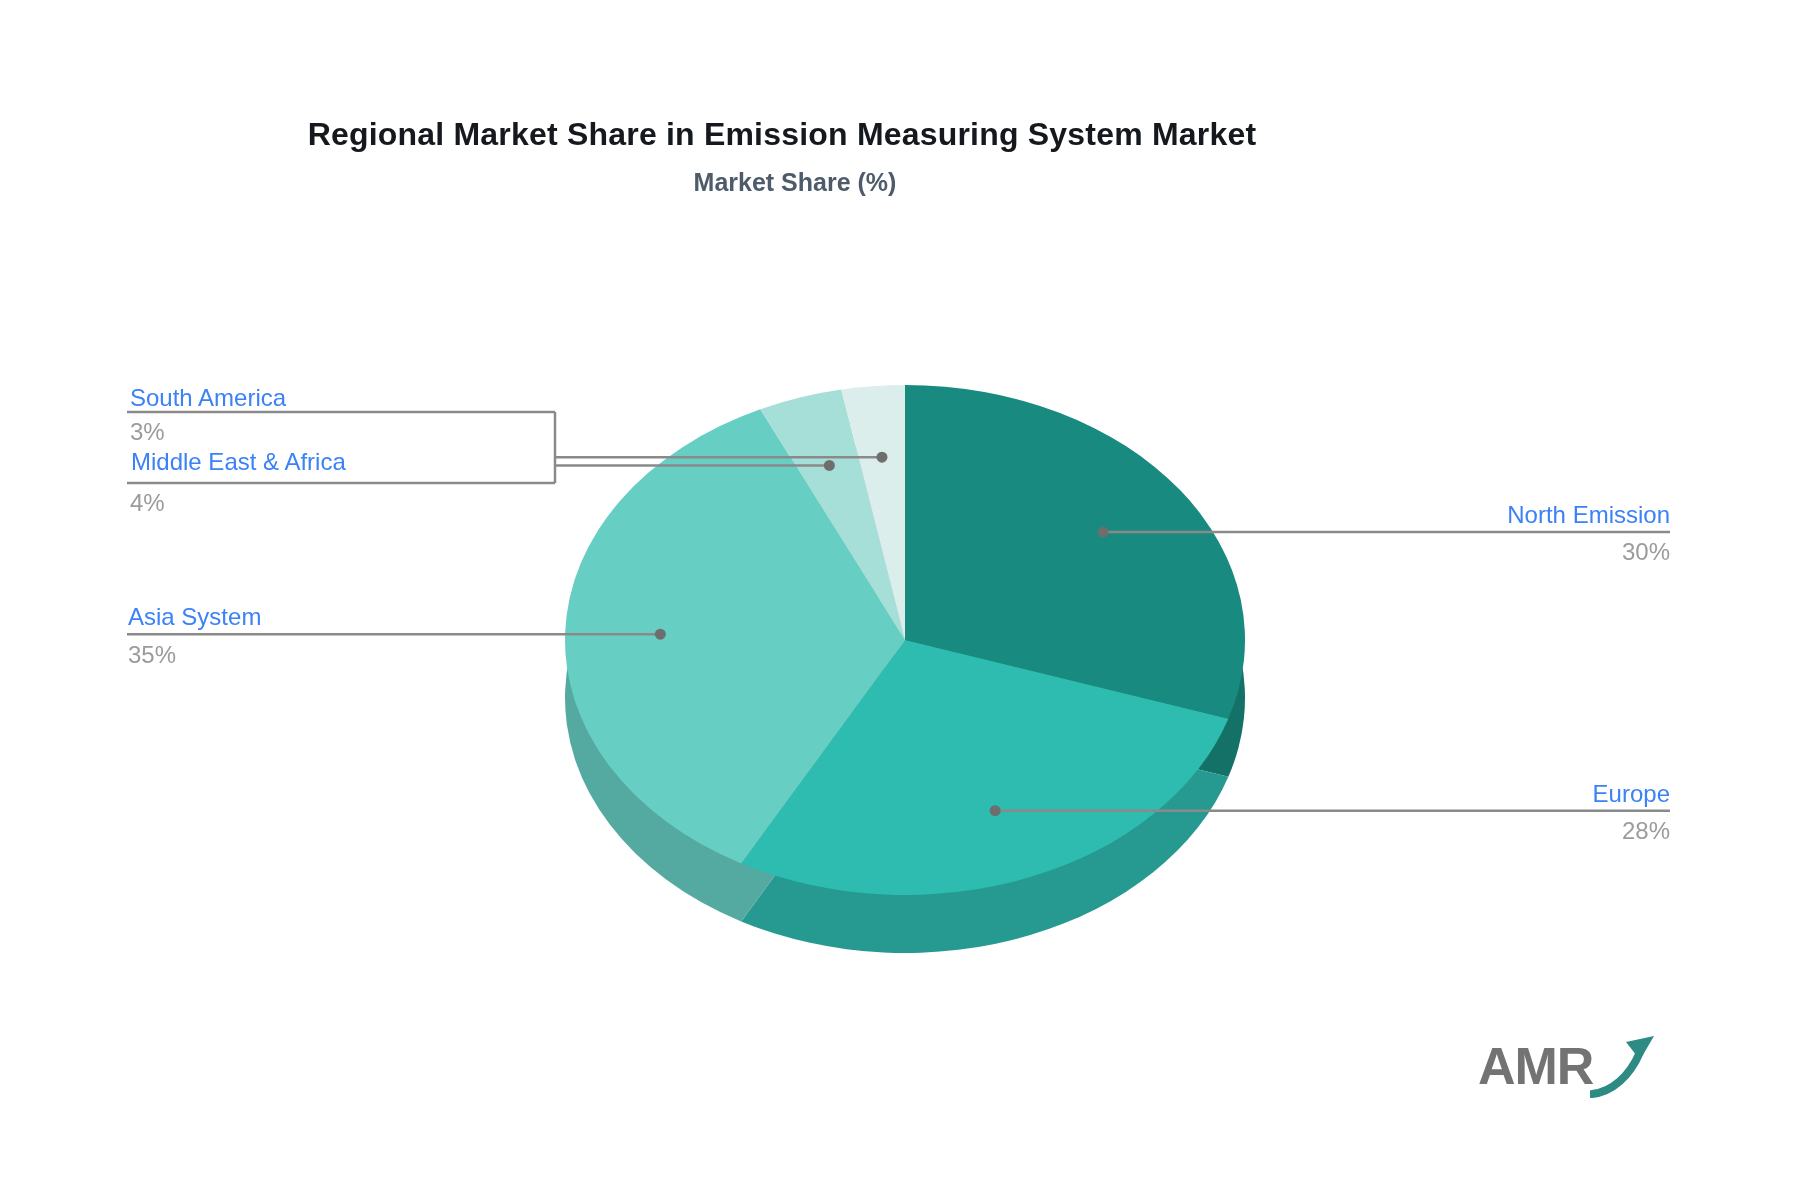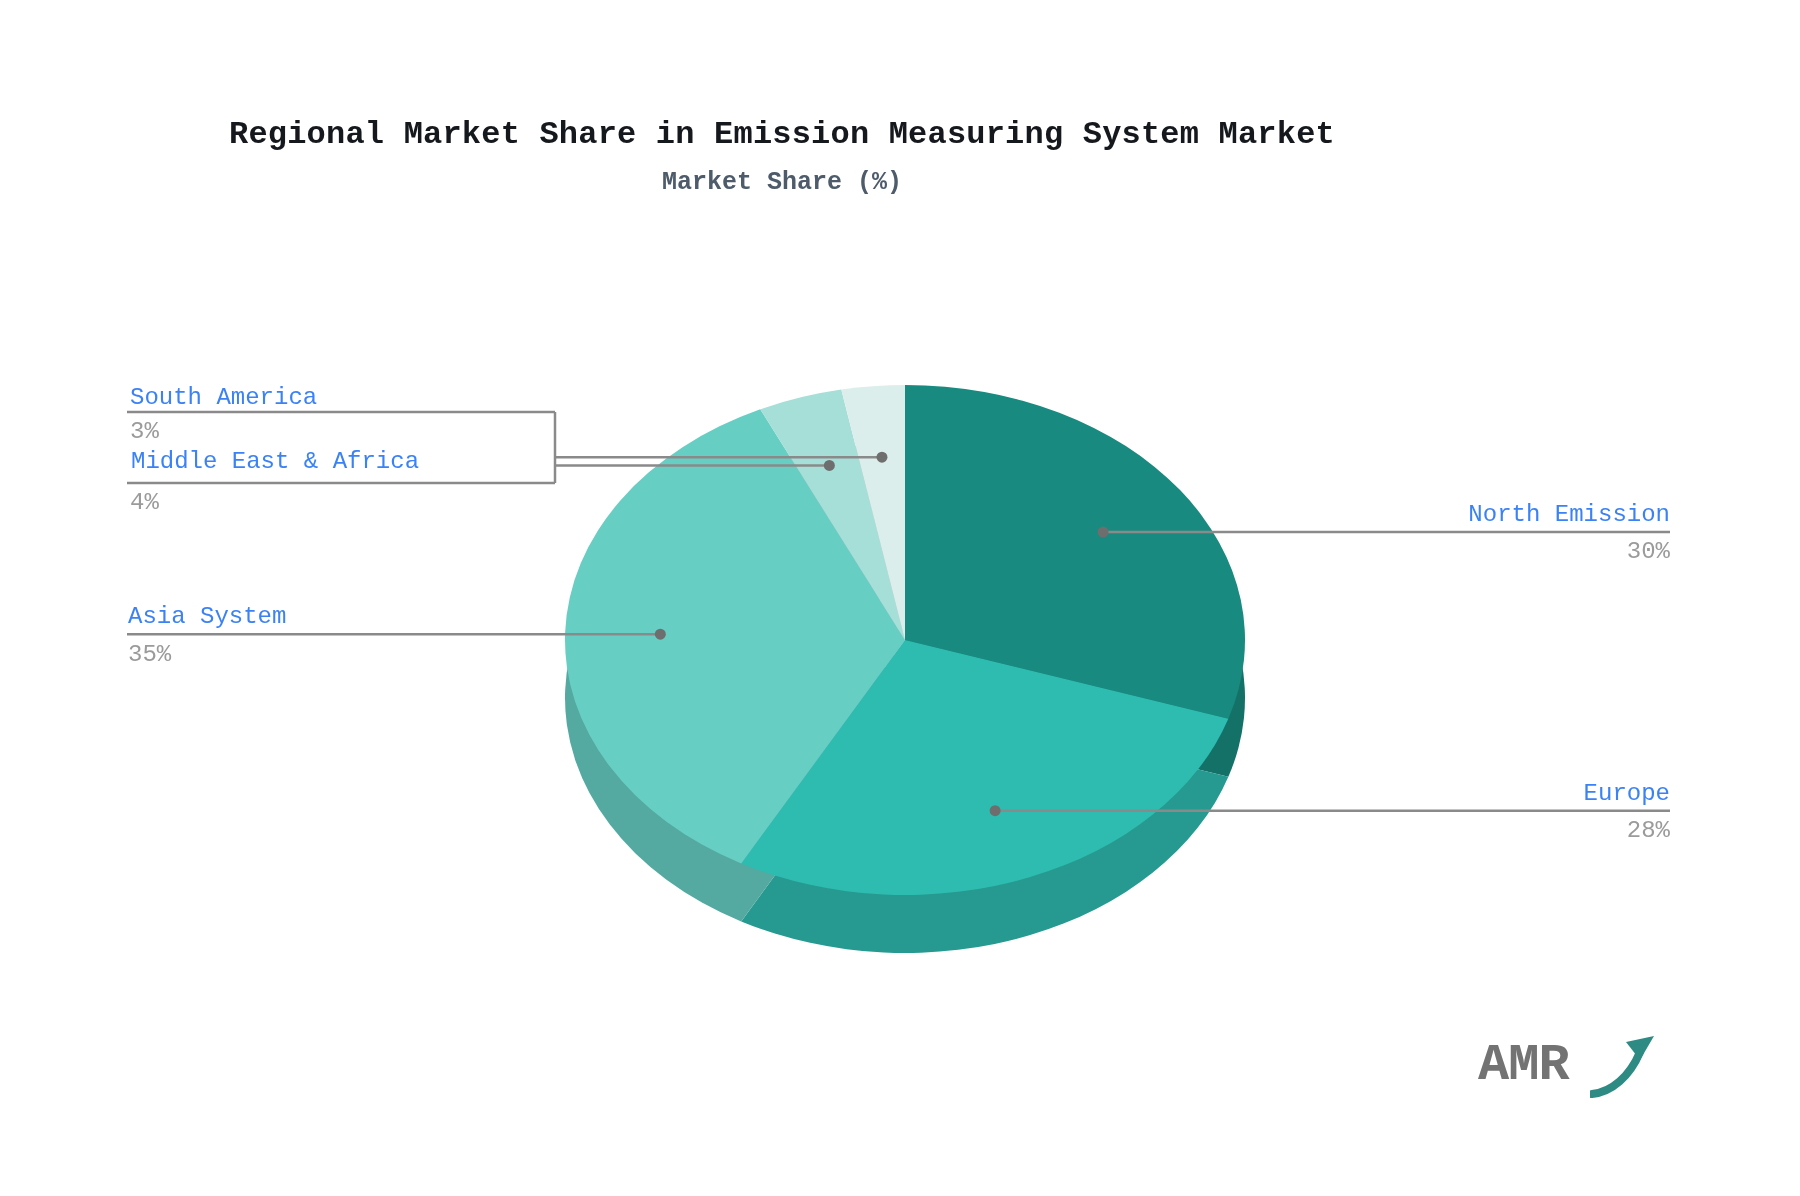--- a/index.html
+++ b/index.html
@@ -1,26 +1,26 @@
 <!DOCTYPE html>
 <html><head>
 <meta charset="utf-8">
 <style>
   html,body{margin:0;padding:0;background:#fff;}
   .canvas{
     position:relative;width:1800px;height:1196px;background:#ffffff;overflow:hidden;
-    font-family:Liberation Mono, monospace;
+    font-family:Liberation Sans, sans-serif;
   }
   .chart-title{
     position:absolute;left:0;top:116px;width:1564px;text-align:center;
     font-size:32px;font-weight:700;color:#15181d;letter-spacing:0.2px;
   }
   .chart-subtitle{
     position:absolute;left:0;top:168px;width:1564px;text-align:center;
-    font-size:25px;font-weight:700;color:#4d5b6a;
+    font-size:25px;font-weight:700;color:#4d5b6a;padding-left:13px;
   }
   #pie-svg{position:absolute;left:0;top:0;}
   .lbl{position:absolute;font-size:24px;line-height:27px;white-space:nowrap;}
   .lbl-name{color:#3b82f6;}
   .lbl-val{color:#9b9b9b;}
   .right-box{left:1170px;width:500px;text-align:right;}
   
   .na-name{top:501px;}  .na-val{top:538px;}
   .eu-name{top:780px;text-align:right;}  .eu-val{top:817px;}
   

